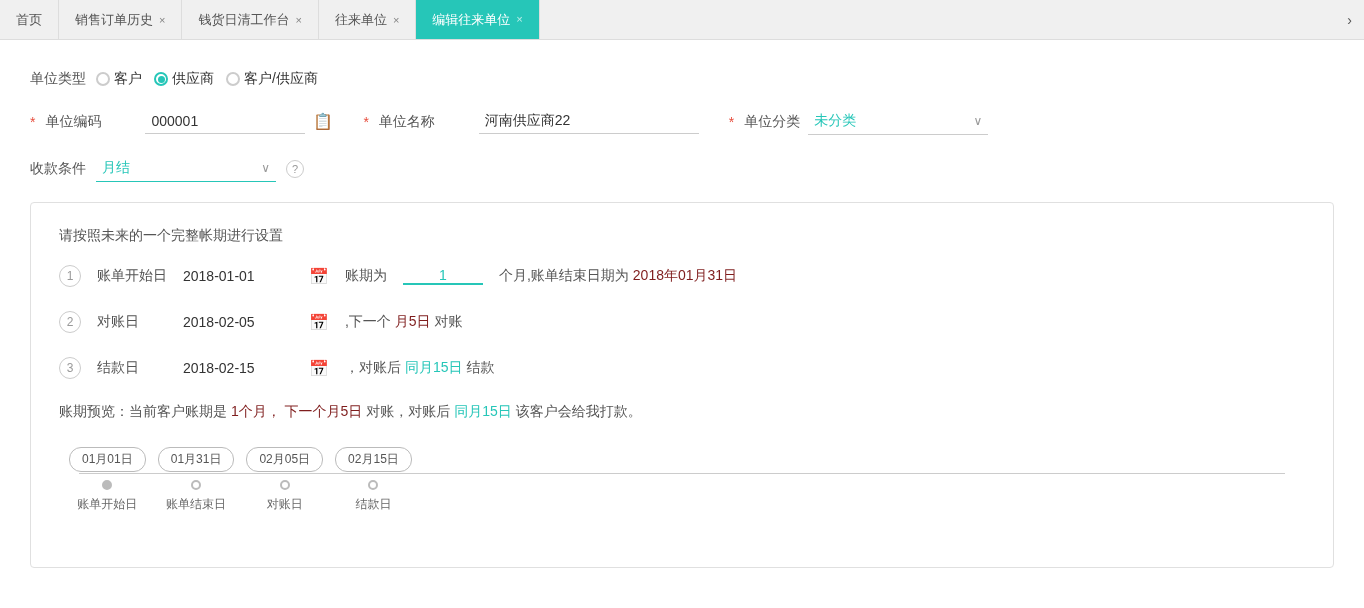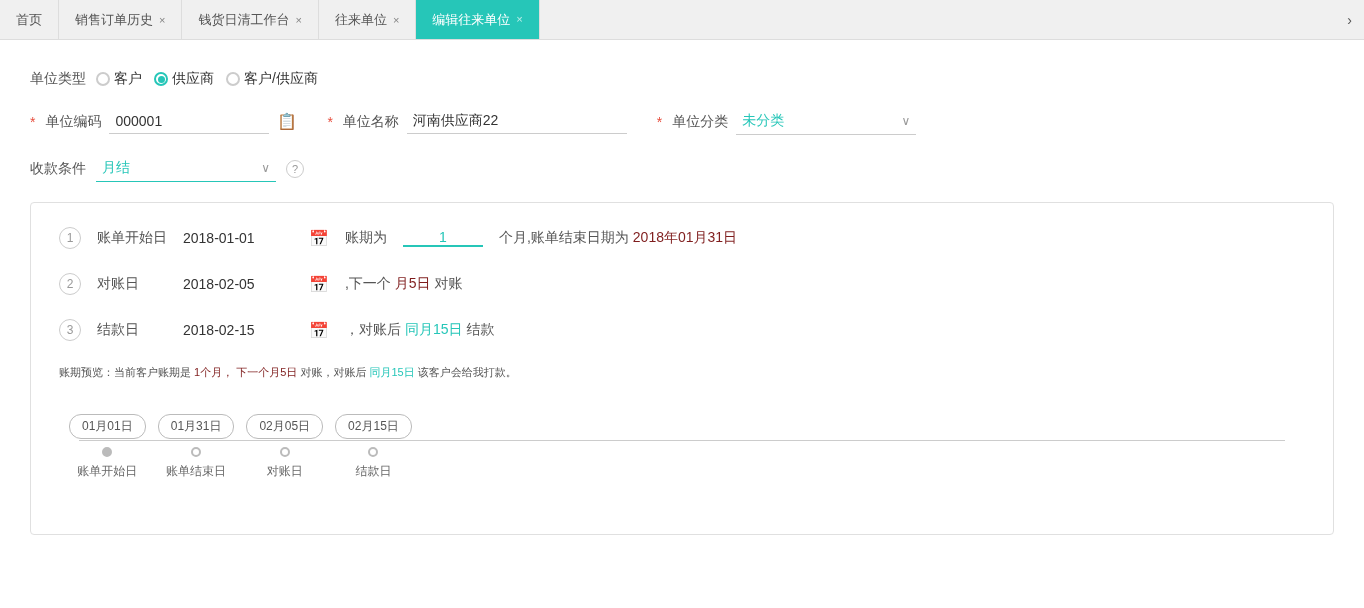--- a/index.html
+++ b/index.html
@@ -96,20 +96,21 @@
     }
 
     .text-input {
       border: none;
       border-bottom: 1px solid #ccc;
       padding: 4px 6px;
       font-size: 14px;
       outline: none;
       color: #333;
       background: transparent;
+      margin-left: 36px;
     }
 
     .input-wide { width: 160px; }
     .input-medium { width: 220px; }
 
     .icon-btn {
       color: #26c6b8;
       cursor: pointer;
       font-size: 16px;
     }
@@ -200,23 +201,23 @@
       width: 80px;
       text-align: center;
       font-size: 14px;
       outline: none;
       color: #26c6b8;
       background: transparent;
     }
 
     
     .preview-text {
-      font-size: 11px;
-      color: #555;
-      margin-bottom: 24px;
+      font-size: 14px;
+      color: #555;
+      margin-bottom: 16px;
       margin-top: 10px;
     }
 
     .tl-badge {
       border: 1px solid #bbb;
       border-radius: 12px;
       padding: 3px 12px;
       font-size: 12px;
       color: #555;
       background: #fff;
@@ -327,20 +328,21 @@
   <div class="form-row">
     <span class="label">收款条件</span>
     <div class="select-field" style="border-bottom: 1px solid #26c6b8;">
       <span class="select-value">月结</span>
       <span class="select-arrow">∨</span>
     </div>
     <div class="help-icon">?</div>
   </div>
 
   <div class="panel">
+    <div class="panel-hint">请按照未来的一个完整帐期进行设置</div>
 
     <div class="step-row">
       <div class="step-number">
         <span>1</span>
       </div>
       <span class="step-label">账单开始日</span>
       <span class="step-date">2018-01-01</span>
       <span class="icon-btn">📅</span>
       <span class="step-suffix">
         <span>账期为</span>

